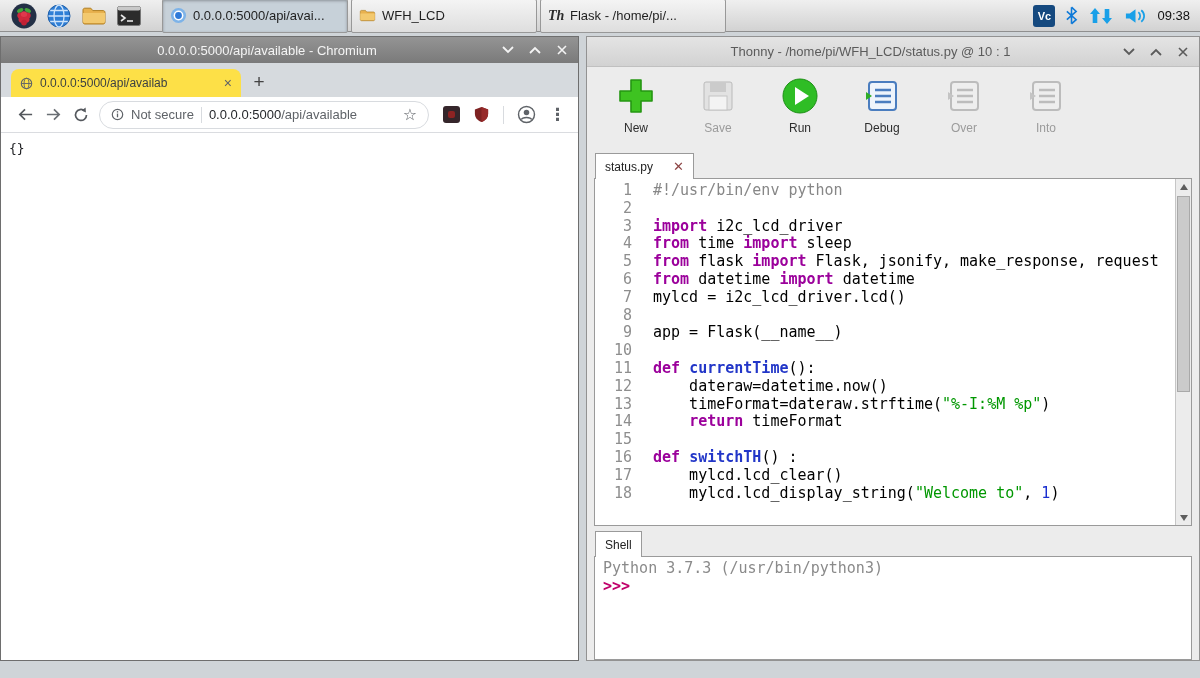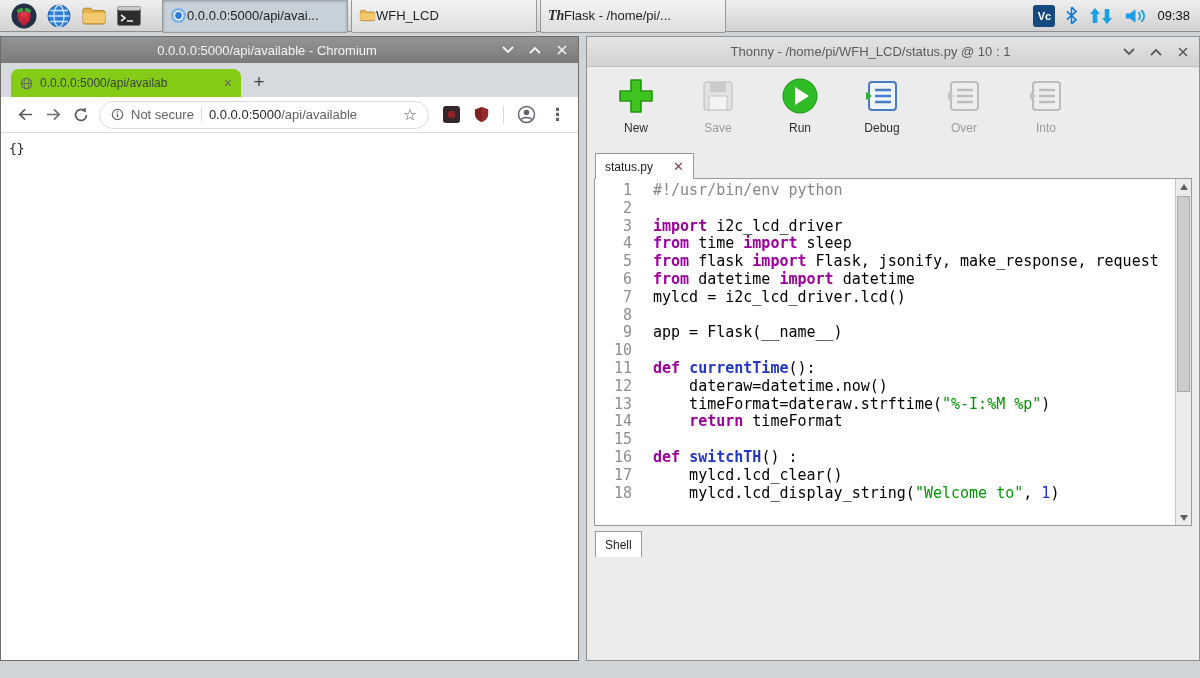--- a/index.html
+++ b/index.html
@@ -3,42 +3,42 @@
 <meta charset="utf-8">
 <style>
   *{margin:0;padding:0;box-sizing:border-box}
   body{font-family:"Liberation Sans","DejaVu Sans",sans-serif;overflow:hidden}
   #screen{position:relative;width:1200px;height:678px;background:#cfd4d8;overflow:hidden}
 
   
   .taskbar{position:absolute;left:0;top:0;width:1200px;height:32px;background:linear-gradient(#efefef,#d2d2d2);border-bottom:1px solid #8f8f8f;display:flex;align-items:center;padding:0 8px;gap:3px;z-index:10}
   .launcher{width:32px;height:28px;display:flex;align-items:center;justify-content:center;border-radius:3px}
   .taskbtns{display:flex;gap:3px;margin-left:14px}
-  .task-btn{width:186px;height:34px;border:1px solid #989898;border-radius:2px;background:linear-gradient(#f4f4f4,#dedede);display:flex;align-items:center;padding:0 7px;font-size:13px;color:#1f1f1f}
+  .task-btn{width:186px;height:34px;border:1px solid #989898;border-radius:2px;background:linear-gradient(#f4f4f4,#dedede);display:flex;align-items:center;gap:6px;padding:0 7px;font-size:13px;color:#1f1f1f}
   .task-btn.active{background:#c7d1d9;box-shadow:inset 0 1px 3px rgba(0,0,0,.3)}
   .task-btn .tlabel{white-space:nowrap;overflow:hidden;flex:1}
   .thonny-glyph{font-family:"Liberation Serif",serif;font-weight:bold;font-style:italic;font-size:14px;color:#2b2b2b;width:16px;display:inline-block;text-align:left}
   .tray{margin-left:auto;display:flex;align-items:center;gap:10px;padding-right:2px}
   .vnc-badge{width:22px;height:22px;background:#15497f;border-radius:3px;color:#fff;font-size:11px;font-weight:bold;display:flex;align-items:center;justify-content:center}
   .clock{font-size:13px;color:#111}
 
   
   .window{position:absolute;top:36px;bottom:17px;display:flex;flex-direction:column}
   .browser{left:0;width:579px;border:1px solid #6e6e6e;background:#fff}
   .thonny{left:586px;width:614px;border:1px solid #929292;background:#ececec}
   .titlebar{position:relative;display:flex;align-items:center;flex:0 0 auto}
   .browser .titlebar{height:26px;background:linear-gradient(#949494,#7a7a7a);color:#f4f4f4}
   .thonny .titlebar{height:30px;background:linear-gradient(#e4e4e4,#d2d2d2);color:#5b5b5b;border-bottom:1px solid #c0c0c0}
   .title-text{position:absolute;left:50px;right:95px;text-align:center;font-size:13px;white-space:nowrap;overflow:hidden}
   .winbtns{position:absolute;right:9px;top:0;bottom:0;display:flex;align-items:center;gap:13px}
   .winbtn{display:flex;align-items:center;justify-content:center;width:14px;height:14px}
 
   
   .tabstrip{height:34px;background:#d6dade;display:flex;align-items:flex-end;padding-left:10px;flex:0 0 auto}
-  .btab{width:230px;height:28px;background:#84cc16;border-radius:8px 8px 0 0;display:flex;align-items:center;gap:7px;padding:0 9px;font-size:12px;color:#3c4043}
+  .btab{width:230px;height:28px;background:#fde047;border-radius:8px 8px 0 0;display:flex;align-items:center;gap:7px;padding:0 9px;font-size:12px;color:#3c4043}
   .btab-title{flex:1;white-space:nowrap;overflow:hidden}
   .tabclose{color:#5f6368;font-size:14px;line-height:1}
   .newtab{width:28px;height:26px;display:flex;align-items:center;justify-content:center;font-size:19px;color:#444;margin:0 0 2px 4px}
   .btoolbar{height:36px;background:#fff;border-bottom:1px solid #dadce0;display:flex;align-items:center;padding:0 10px;flex:0 0 auto}
   .navbtn{width:28px;height:28px;display:flex;align-items:center;justify-content:center}
   .omnibox{width:330px;height:28px;border:1px solid #d8dbdf;border-radius:14px;display:flex;align-items:center;gap:7px;padding:0 11px;margin-left:4px;font-size:13px;background:#fff}
   .sec-label{color:#5f6368;white-space:nowrap}
   .url{white-space:nowrap;overflow:hidden}
   .url-host{color:#26282c}
   .url-path{color:#5f6368}
@@ -392,15 +392,19 @@
             <span class="tri-down"></span>
           </span>
       </div>
     </div>
 
     <div class="shelltab-row">
       <div class="etab">
         <span>Shell</span>
       </div>
     </div>
+    <div class="shellbody" id="shell-lines">
+        <div class="sl info">Python 3.7.3 (/usr/bin/python3)</div>
+        <div class="sl prompt">&gt;&gt;&gt;</div>
+      </div>
   </div>
 
 </div>
 
 </body></html>

